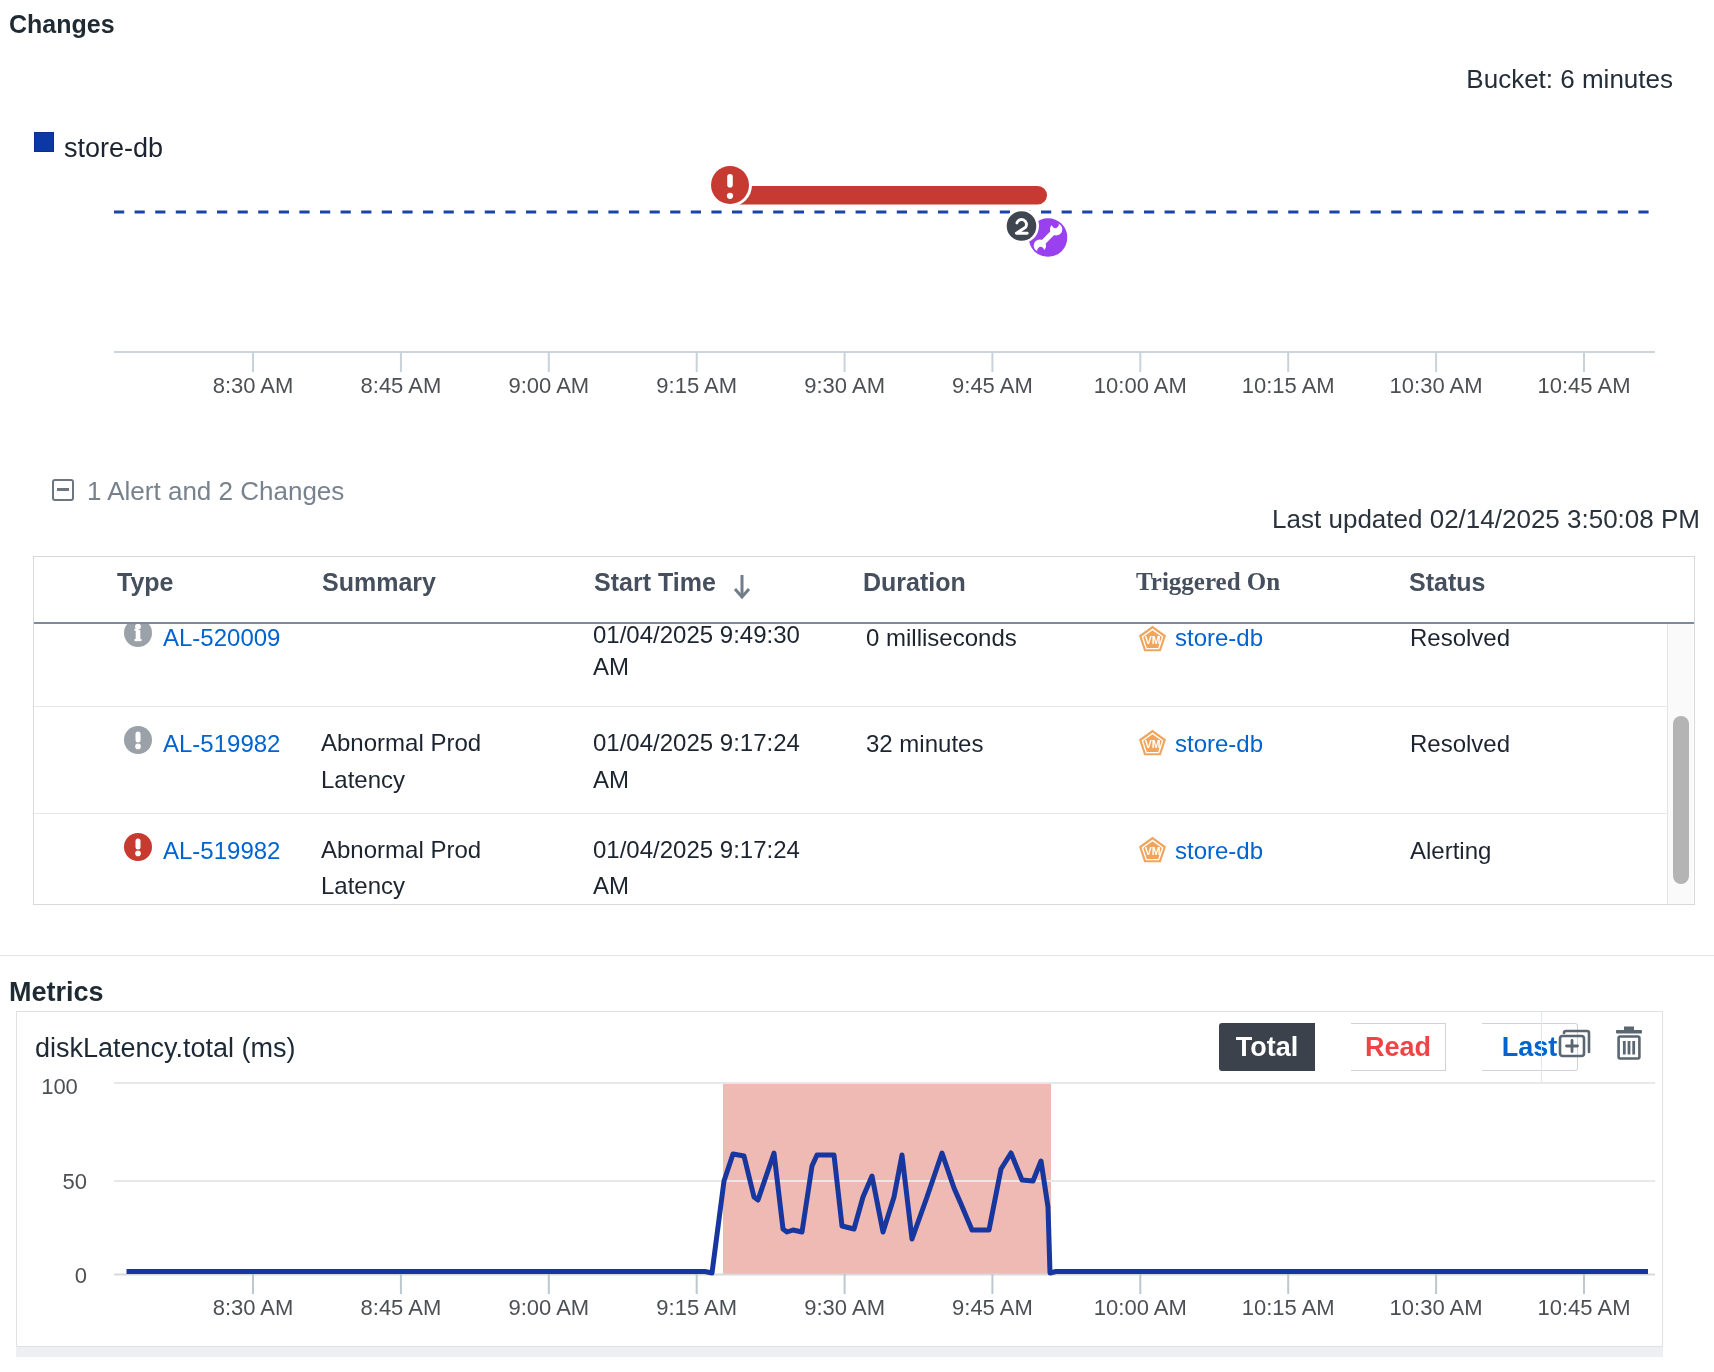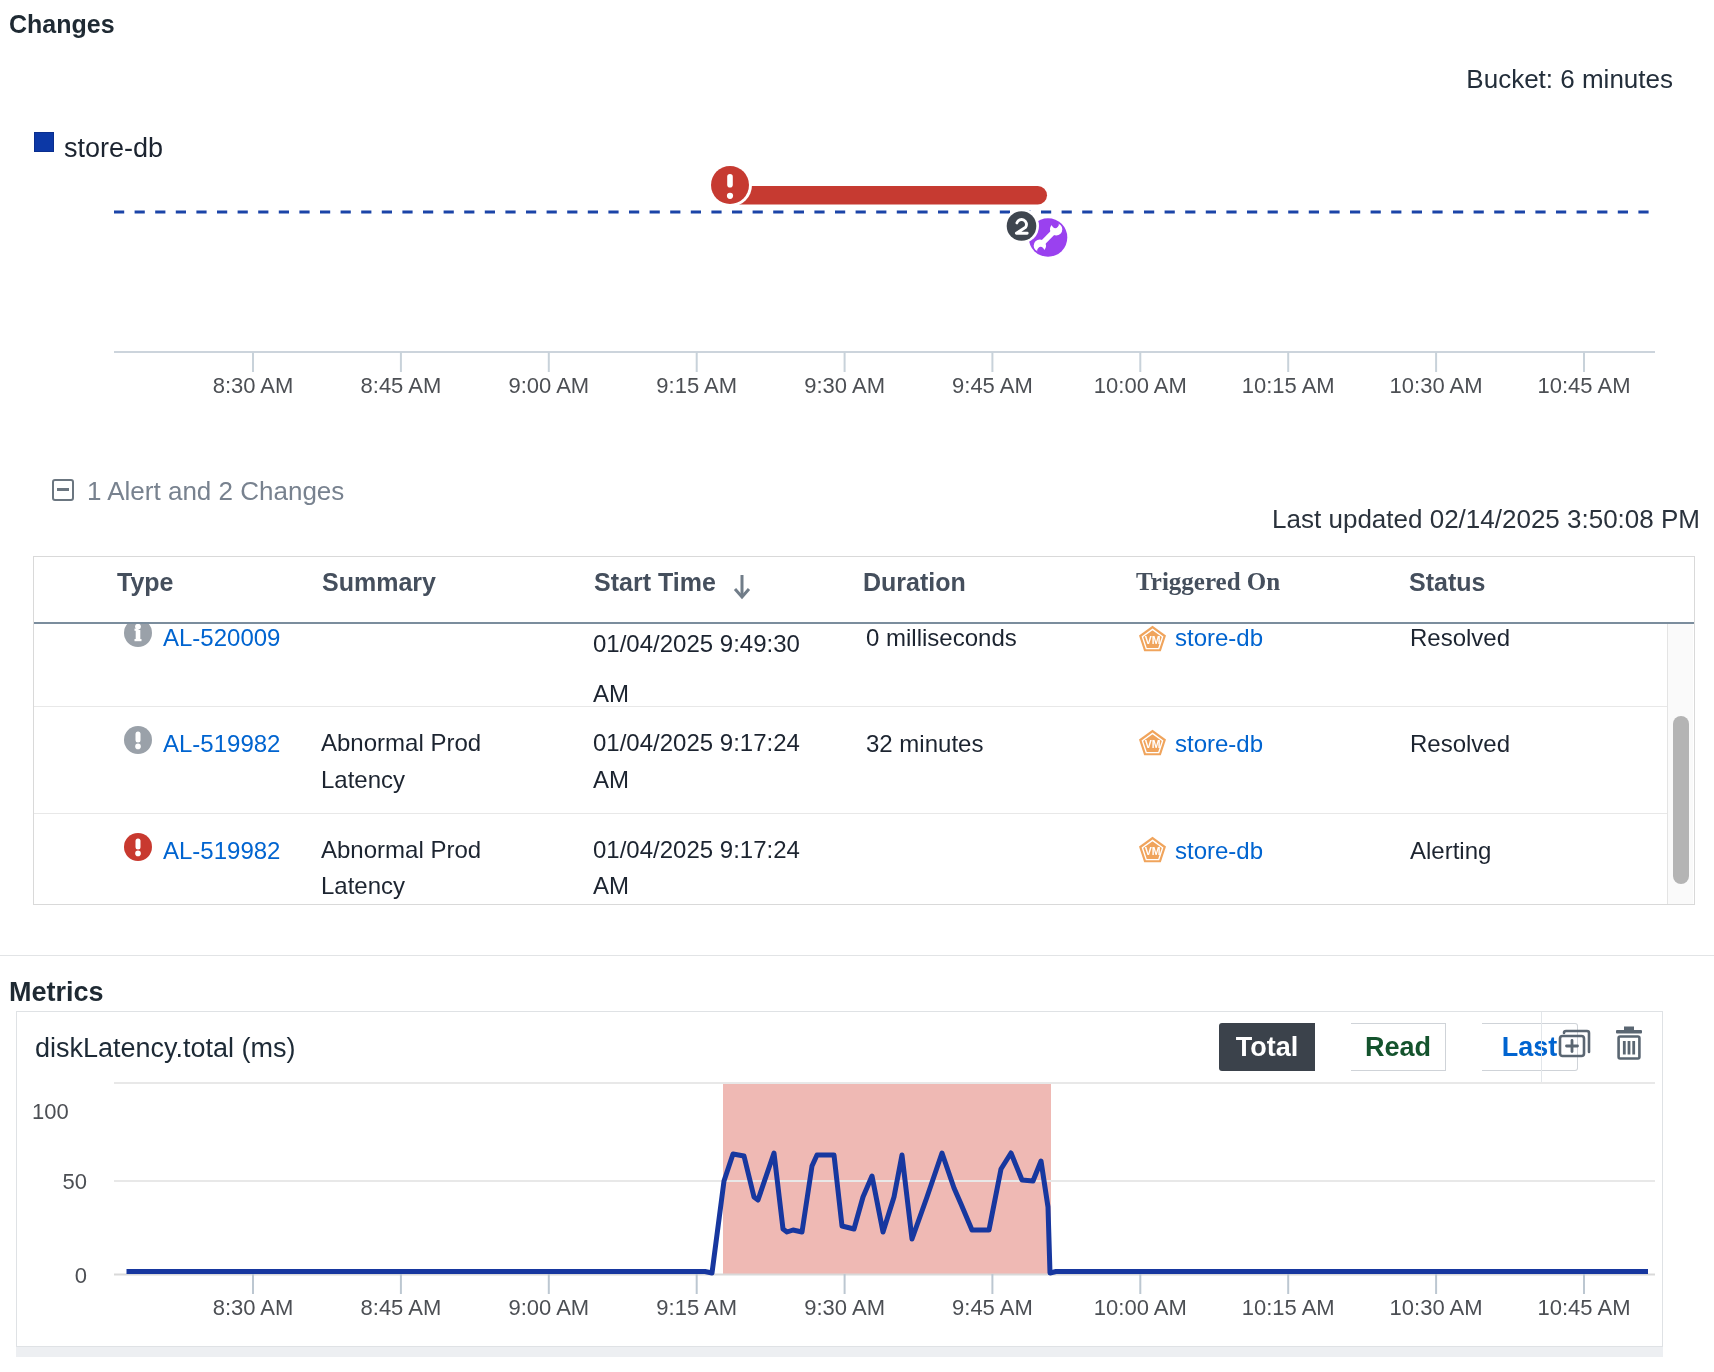--- a/index.html
+++ b/index.html
@@ -93,21 +93,21 @@
   <div class="abs" style="left:0;top:191px;width:1633px;height:1px;background:#e8e8e8;"></div>
 
   <svg class="abs" style="left:90px;top:-3px;" width="28" height="28" viewBox="0 0 28 28">
     <circle cx="14" cy="14" r="14" fill="#9aa1a9"></circle>
     <rect x="11.7" y="11" width="4.6" height="11" fill="#ffffff"></rect>
     <circle cx="14" cy="7.6" r="2.9" fill="#ffffff"></circle>
     <rect x="10.5" y="20" width="7" height="2.2" fill="#ffffff"></rect>
     <rect x="10.5" y="9.6" width="4" height="2.2" fill="#ffffff"></rect>
   </svg>
   <div class="abs" style="left:129px;top:2px;font-size:24px;color:#0064d0;">AL-520009</div>
-  <div class="abs" style="left:559px;top:-2.6px;font-size:24px;color:#1c2430;line-height:50px;">01/04/2025 9:49:30<br>AM</div>
+  <div class="abs" style="left:559px;top:-2.6px;font-size:24px;color:#1c2430;line-height:32px;">01/04/2025 9:49:30<br>AM</div>
   <div class="abs" style="left:832px;top:2px;font-size:24px;color:#1c2430;text-align:center;">0 milliseconds</div>
   <svg class="abs" style="left:1104px;top:3px;" width="29" height="27" viewBox="0 0 29 27">
     <path d="M14.5 0.8 L28 10.6 L22.8 26.2 L6.2 26.2 L1 10.6 Z" fill="#f0a45c"></path>
     <path d="M14.5 4.4 L24.6 11.8 L20.7 23.6 L8.3 23.6 L4.4 11.8 Z" fill="none" stroke="#ffffff" stroke-width="1.4"></path>
     <text x="14.5" y="18.5" text-anchor="middle" font-size="10.5" font-weight="bold" fill="#ffffff" font-family="Liberation Sans,sans-serif">VM</text>
   </svg>
   <div class="abs" style="left:1141px;top:2px;font-size:24px;color:#0064d0;">store-db</div>
   <div class="abs" style="left:1376px;top:2px;font-size:24px;color:#1c2430;">Resolved</div>
 
   <svg class="abs" style="left:90px;top:104px;" width="28" height="28" viewBox="0 0 28 28">
@@ -151,21 +151,21 @@
 
 <div class="abs" style="left:9px;top:977px;font-size:27px;font-weight:bold;color:#1f2a33;">Metrics</div>
 
 <div class="abs" style="left:16px;top:1011px;width:1647px;height:336px;border:1px solid #dfe2e5;box-sizing:border-box;"></div>
 <div class="abs" style="left:16px;top:1347px;width:1647px;height:10px;background:#edeff2;"></div>
 
 <div class="abs" style="left:35px;top:1033px;font-size:27px;color:#1d2a36;">diskLatency.total (ms)</div>
 
 <div class="abs" style="left:1219px;top:1023px;height:48px;display:flex;font-weight:bold;font-size:27px;gap:36px;">
   <div style="width:96px;background:#3b424b;color:#fff;display:flex;align-items:center;justify-content:center;border-radius:3px 0 0 3px;">Total</div>
-  <div style="width:95px;border:1px solid #cfd3d8;border-left:none;color:#14532d;display:flex;align-items:center;justify-content:center;box-sizing:border-box;">Read</div>
+  <div style="width:95px;border:1px solid #cfd3d8;border-left:none;color:#ef4444;display:flex;align-items:center;justify-content:center;box-sizing:border-box;">Read</div>
   <div style="width:96px;border:1px solid #cfd3d8;border-left:none;color:#0064d0;display:flex;align-items:center;justify-content:center;box-sizing:border-box;border-radius:0 3px 3px 0;">Last</div>
 </div>
 
 <div class="abs" style="left:1541px;top:1012px;width:1px;height:70px;background:#e2e6ea;"></div>
 <svg class="abs" style="left:1557px;top:1028px;" width="38" height="32" viewBox="0 0 38 32">
   <g fill="none" stroke="#5a6672" stroke-width="2.6">
     <path d="M7 5 Q7 3 9 3 L30 3 Q32 3 32 5 L32 24" stroke-linecap="round"></path>
     <rect x="3" y="8" width="24" height="20" rx="2.5"></rect>
   </g>
   <g stroke="#5a6672" stroke-width="2.8" stroke-linecap="round">
@@ -181,21 +181,21 @@
   <g fill="none" stroke="#5a6672" stroke-width="2.6">
     <rect x="3.6" y="10.5" width="20.8" height="22" rx="1.5"></rect>
   </g>
   <g stroke="#5a6672" stroke-width="2.8">
     <line x1="9.3" y1="15" x2="9.3" y2="28.5"></line>
     <line x1="14" y1="15" x2="14" y2="28.5"></line>
     <line x1="18.7" y1="15" x2="18.7" y2="28.5"></line>
   </g>
 </svg>
 
-<div class="abs" style="left:32px;top:1099px;width:55px;text-align:left;font-size:22px;color:#4c4f54;">100</div>
+<div class="abs" style="left:32px;top:1074px;width:55px;text-align:center;font-size:22px;color:#4c4f54;">100</div>
 <div class="abs" style="left:32px;top:1169px;width:55px;text-align:right;font-size:22px;color:#4c4f54;">50</div>
 <div class="abs" style="left:32px;top:1263px;width:55px;text-align:right;font-size:22px;color:#4c4f54;">0</div>
 
 <svg class="abs" style="left:0;top:1060px;" width="1714" height="312" viewBox="0 1060 1714 312">
   <rect x="723" y="1084" width="328" height="190.5" fill="#efb9b4"></rect>
   <line x1="114" y1="1083" x2="1655" y2="1083" stroke="#e8e8e8" stroke-width="2"></line>
   <line x1="114" y1="1181" x2="1655" y2="1181" stroke="#e8e8e8" stroke-width="2"></line>
   <line x1="114" y1="1274.5" x2="1655" y2="1274.5" stroke="#d9d9d9" stroke-width="2"></line>
   <g stroke="#bcc7d1" stroke-width="2">
     <line x1="253" y1="1274" x2="253" y2="1294"></line>

